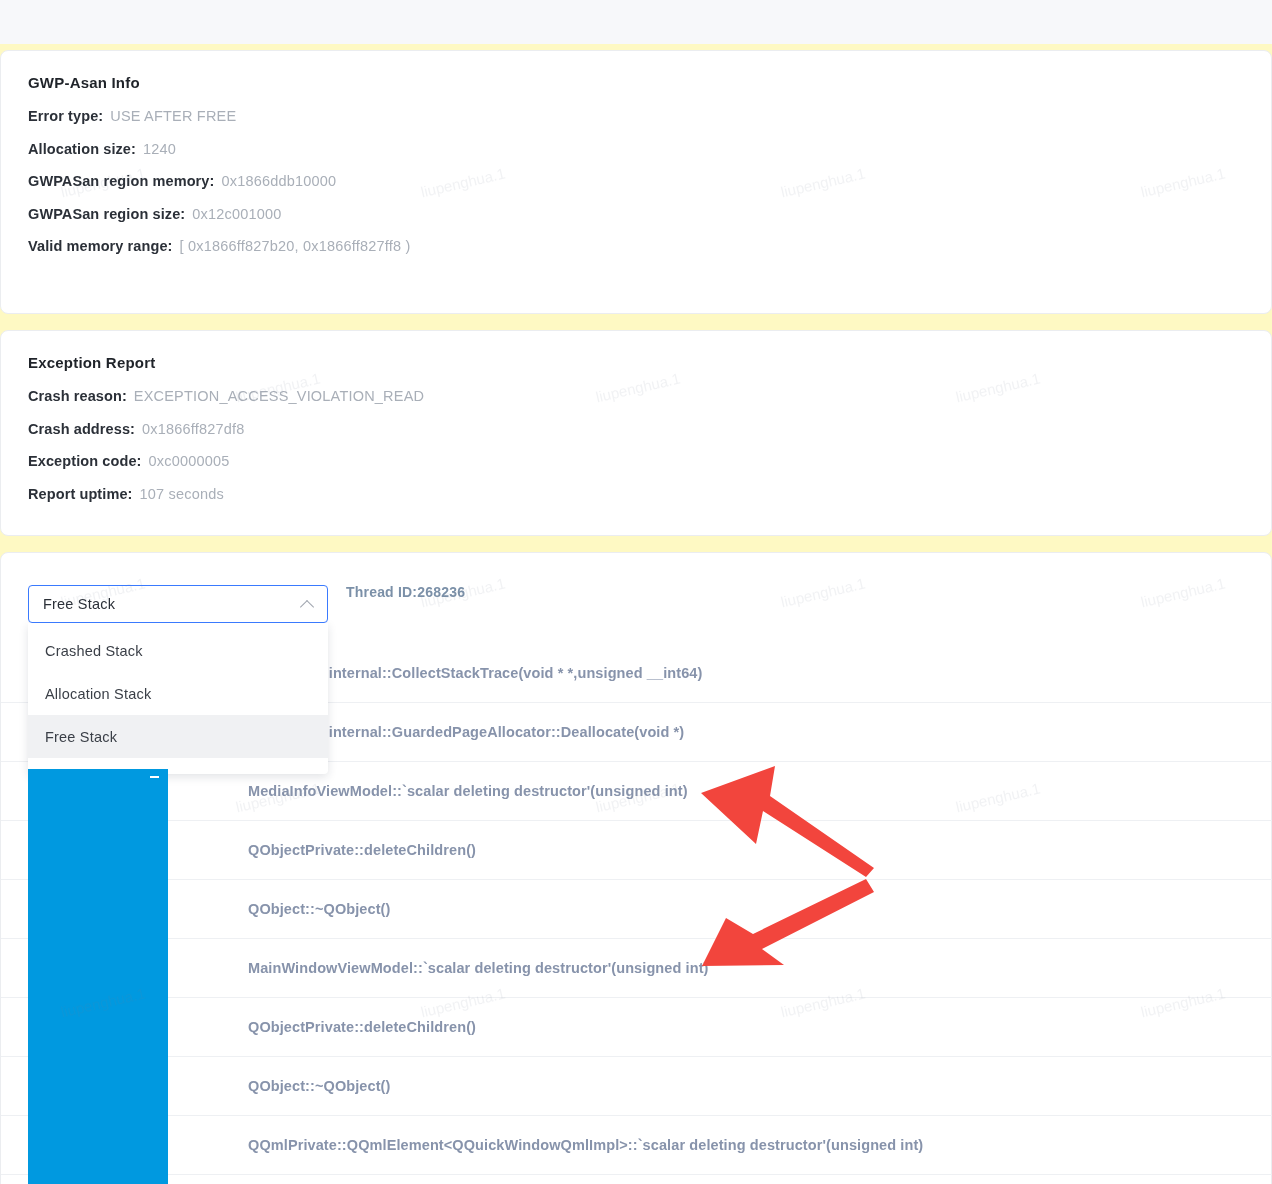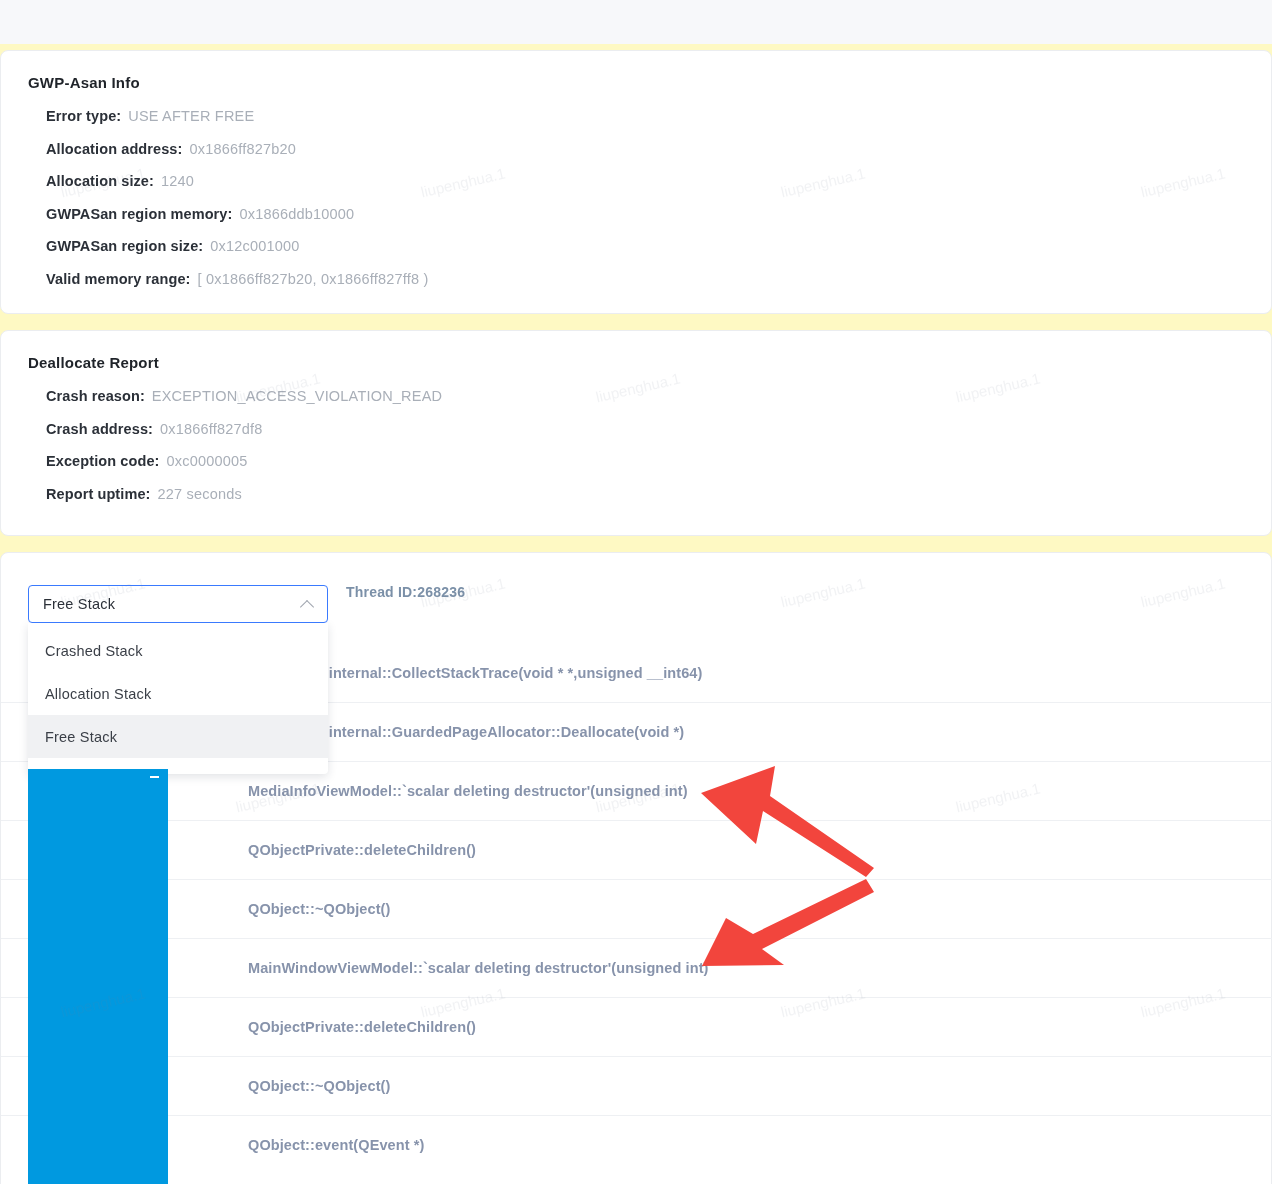--- a/index.html
+++ b/index.html
@@ -54,21 +54,21 @@
     font-size: 15px;
     font-weight: bold;
     color: #1f2329;
     padding-left: 27px;
     padding-top: 23px;
     letter-spacing: .2px;
   }
 
   .kv {
     display: block;
-    padding-left: 45px;
+    padding-left: 27px;
     font-size: 14.5px;
     line-height: 1;
     white-space: nowrap;
   }
   .kv .k {
     color: #2b3038;
     font-weight: bold;
     letter-spacing: .1px;
   }
   .kv .v {
@@ -210,64 +210,62 @@
 
 <div id="root">
 
   <div class="card" id="card-gwp">
     <div class="card-title">GWP-Asan Info</div>
 
     <div class="kv">
       <span class="k">Error type:</span><span class="v">USE AFTER FREE</span>
     </div>
     <div class="kv">
-      <span class="k">Allocation address:</span><span class="v">0x1866ff827b20</span>
-    </div>
-    <div class="kv">
       <span class="k">Allocation size:</span><span class="v">1240</span>
     </div>
     <div class="kv">
       <span class="k">GWPASan region memory:</span><span class="v">0x1866ddb10000</span>
     </div>
     <div class="kv">
       <span class="k">GWPASan region size:</span><span class="v">0x12c001000</span>
     </div>
     <div class="kv">
       <span class="k">Valid memory range:</span><span class="v">[ 0x1866ff827b20, 0x1866ff827ff8 )</span>
     </div>
   </div>
 
   <div class="card" id="card-exc">
-    <div class="card-title">Deallocate Report</div>
+    <div class="card-title">Exception Report</div>
 
     <div class="kv">
       <span class="k">Crash reason:</span><span class="v">EXCEPTION_ACCESS_VIOLATION_READ</span>
     </div>
     <div class="kv">
       <span class="k">Crash address:</span><span class="v">0x1866ff827df8</span>
     </div>
     <div class="kv">
       <span class="k">Exception code:</span><span class="v">0xc0000005</span>
     </div>
     <div class="kv">
-      <span class="k">Report uptime:</span><span class="v">227 seconds</span>
+      <span class="k">Report uptime:</span><span class="v">107 seconds</span>
     </div>
   </div>
 
   <div class="card" id="card-stack">
 
     <div class="stack-table">
       <div class="stack-row">gwp_asan::internal::CollectStackTrace(void * *,unsigned __int64)</div>
       <div class="stack-row">gwp_asan::internal::GuardedPageAllocator::Deallocate(void *)</div>
       <div class="stack-row">MediaInfoViewModel::`scalar deleting destructor'(unsigned int)</div>
       <div class="stack-row">QObjectPrivate::deleteChildren()</div>
       <div class="stack-row">QObject::~QObject()</div>
       <div class="stack-row">MainWindowViewModel::`scalar deleting destructor'(unsigned int)</div>
       <div class="stack-row">QObjectPrivate::deleteChildren()</div>
       <div class="stack-row">QObject::~QObject()</div>
+      <div class="stack-row">QQmlPrivate::QQmlElement&lt;QQuickWindowQmlImpl&gt;::`scalar deleting destructor'(unsigned int)</div>
       <div class="stack-row">QObject::event(QEvent *)</div>
     </div>
 
     <div class="thread-id">Thread ID:268236</div>
 
     <div class="select-box">
       <span class="select-value">Free Stack</span>
       <span class="chev"></span>
     </div>
 

